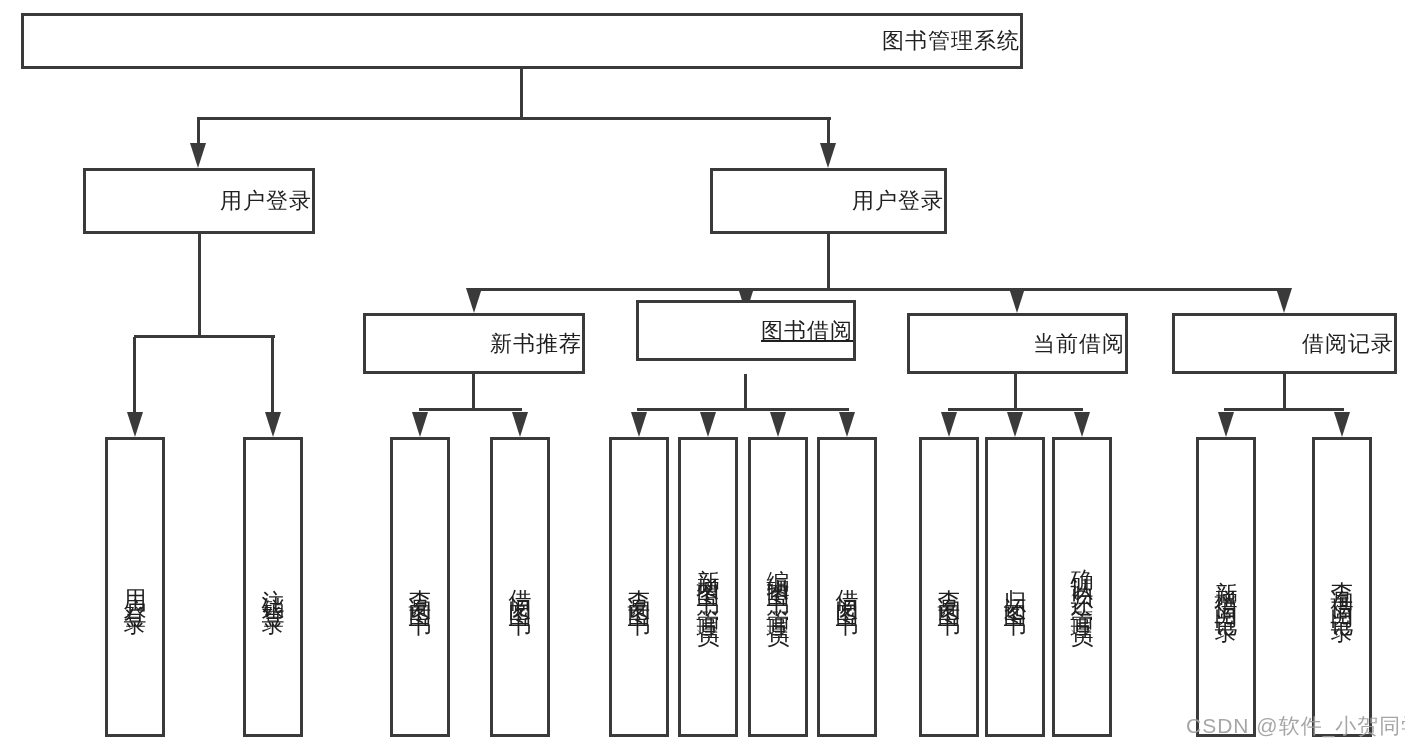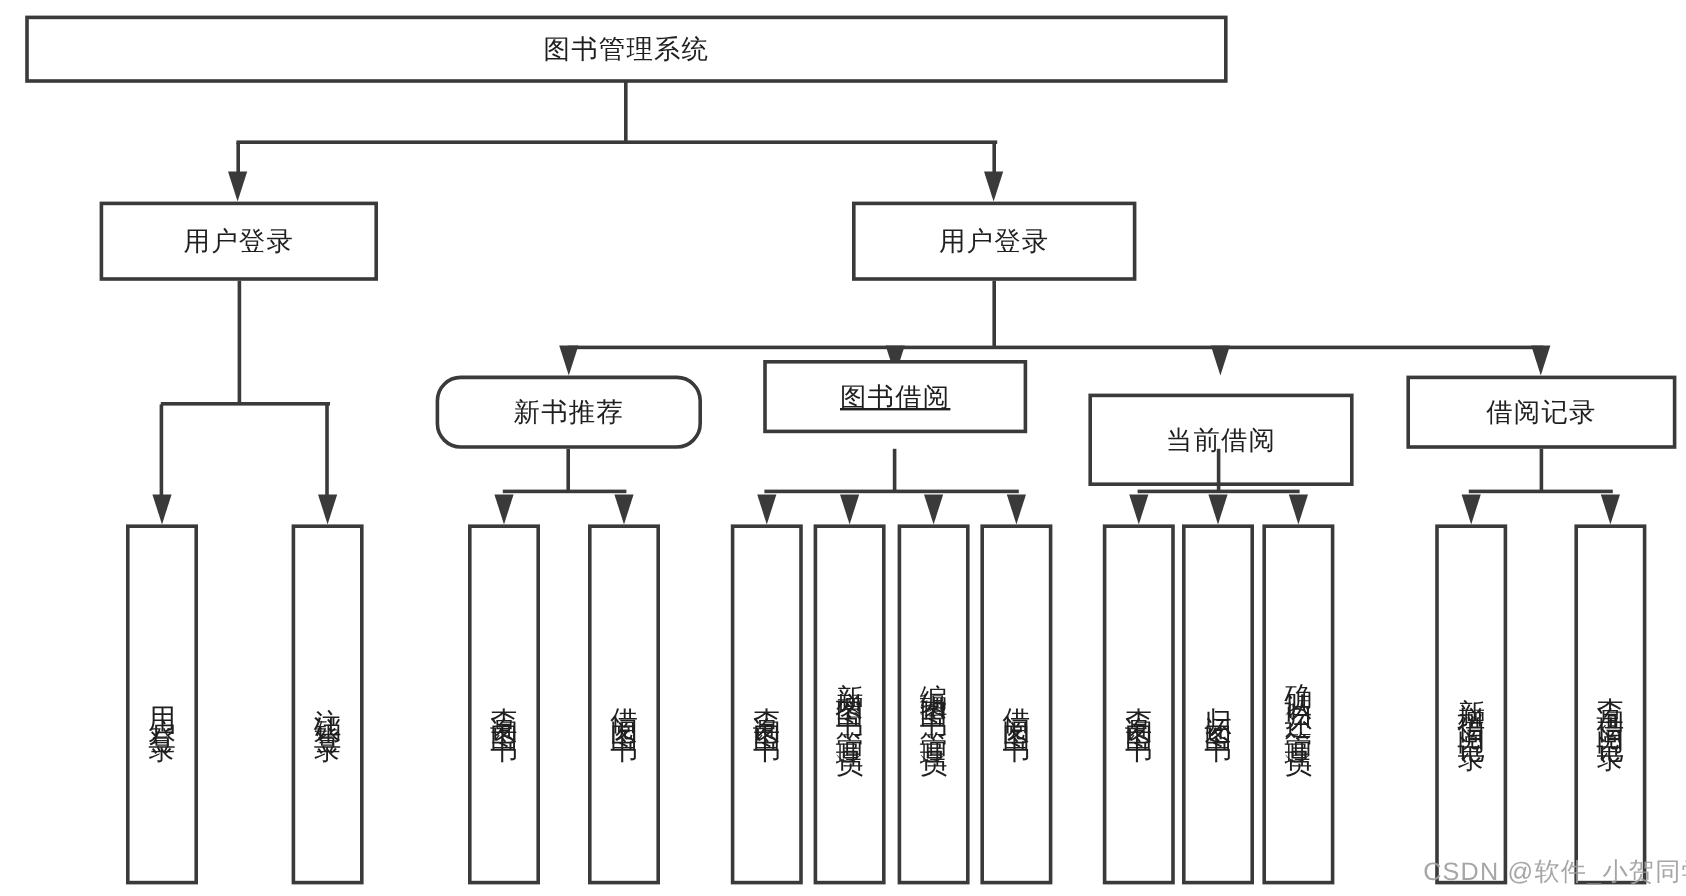--- a/index.html
+++ b/index.html
@@ -13,21 +13,21 @@
   .box{
     position:absolute;
     box-sizing:border-box;
     border:3px solid #3a3a3a;
     background:#ffffff;
     display:flex;
     align-items:center;
     justify-content:center;
     color:#1f1f1f;
   }
-  .hbox{ font-size:22px; letter-spacing:1px; }
+  .hbox{ font-size:22px; letter-spacing:1px;justify-content:flex-end; }
   .leaf{
     top:437px; width:60px; height:300px;
   }
   .leaf .vtext{
     writing-mode:vertical-rl;
     text-orientation:mixed;
     font-size:23px;
     letter-spacing:8px;
     color:#1f1f1f;
     line-height:1;
@@ -84,27 +84,27 @@
   <div class="line" style="left:271px;top:337px;width:3px;height:76px;"></div>
   <div class="arrow" style="left:265px;top:412px;"></div>
 
   <div class="line" style="left:827px;top:234px;width:3px;height:56px;"></div>
   <div class="line" style="left:473px;top:288px;width:813px;height:3px;"></div>
   <div class="arrow" style="left:466px;top:288px;"></div>
   <div class="arrow" style="left:738px;top:288px;"></div>
   <div class="arrow" style="left:1009px;top:288px;"></div>
   <div class="arrow" style="left:1276px;top:288px;"></div>
 
-  <div class="box hbox" style="left:363px;top:313px;width:222px;height:61px;border-radius:21px;">
+  <div class="box hbox" style="left:363px;top:313px;width:222px;height:61px;">
     <span>新书推荐</span>
   </div>
   <div class="box hbox" style="left:636px;top:300px;width:220px;height:61px;text-decoration:underline;">
     <span>图书借阅</span>
   </div>
-  <div class="box hbox" style="left:907px;top:328px;width:221px;height:77px;">
+  <div class="box hbox" style="left:907px;top:313px;width:221px;height:61px;">
     <span>当前借阅</span>
   </div>
   <div class="box hbox" style="left:1172px;top:313px;width:225px;height:61px;">
     <span>借阅记录</span>
   </div>
 
   <div class="line" style="left:472px;top:374px;width:3px;height:36px;"></div>
   <div class="line" style="left:419px;top:408px;width:103px;height:3px;"></div>
   <div class="arrow" style="left:412px;top:412px;"></div>
   <div class="arrow" style="left:512px;top:412px;"></div>

